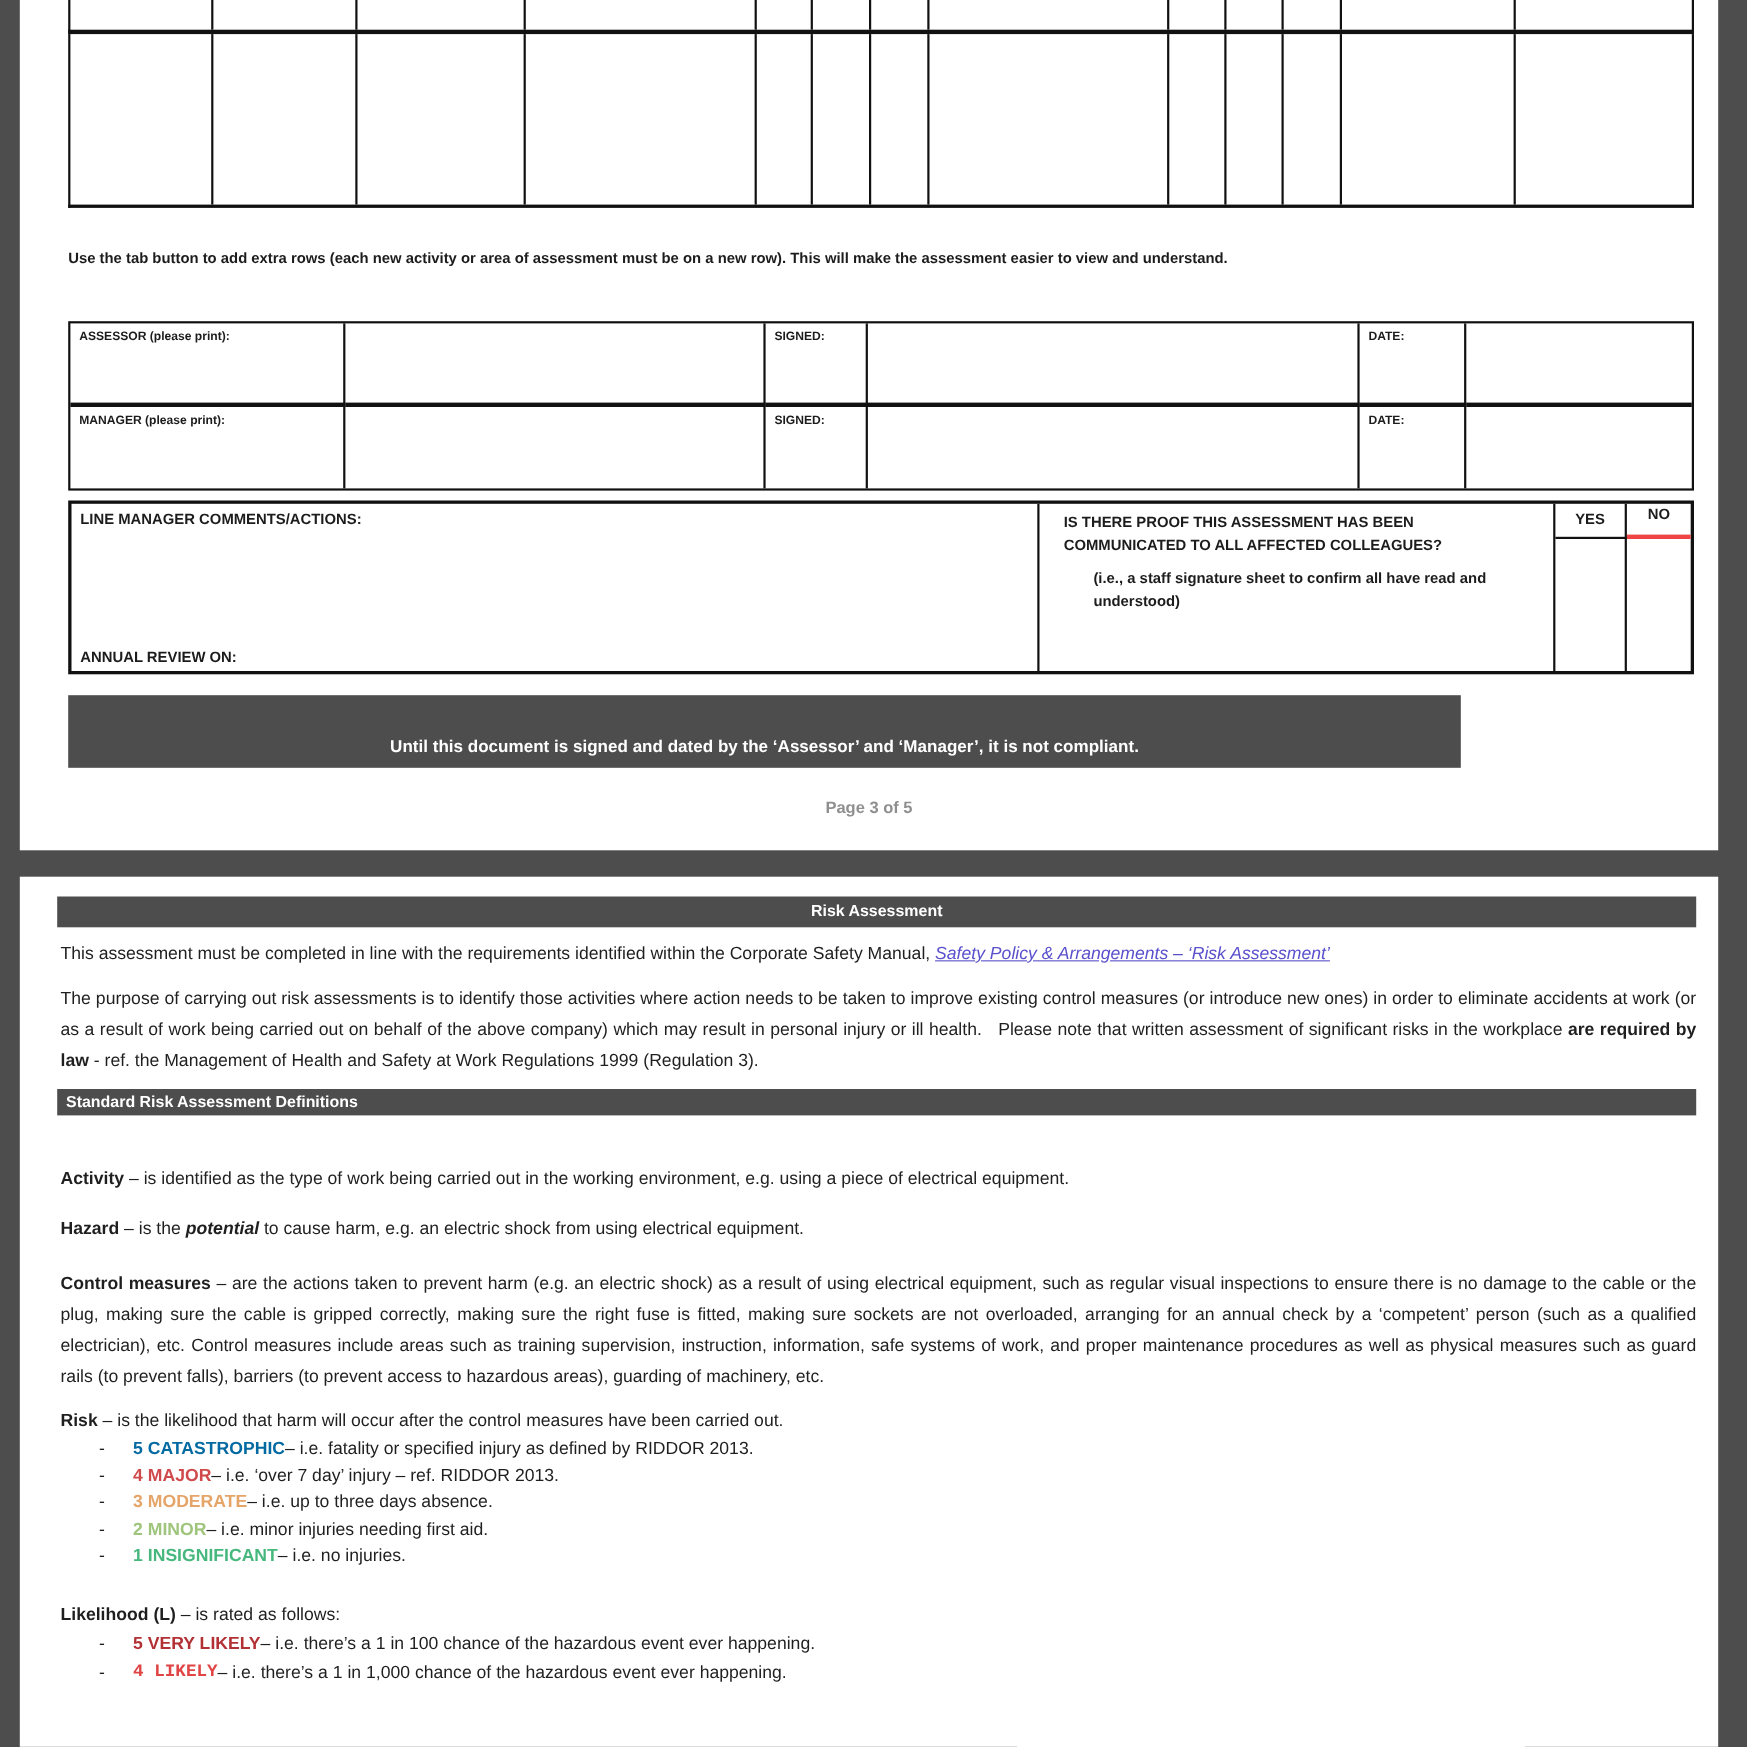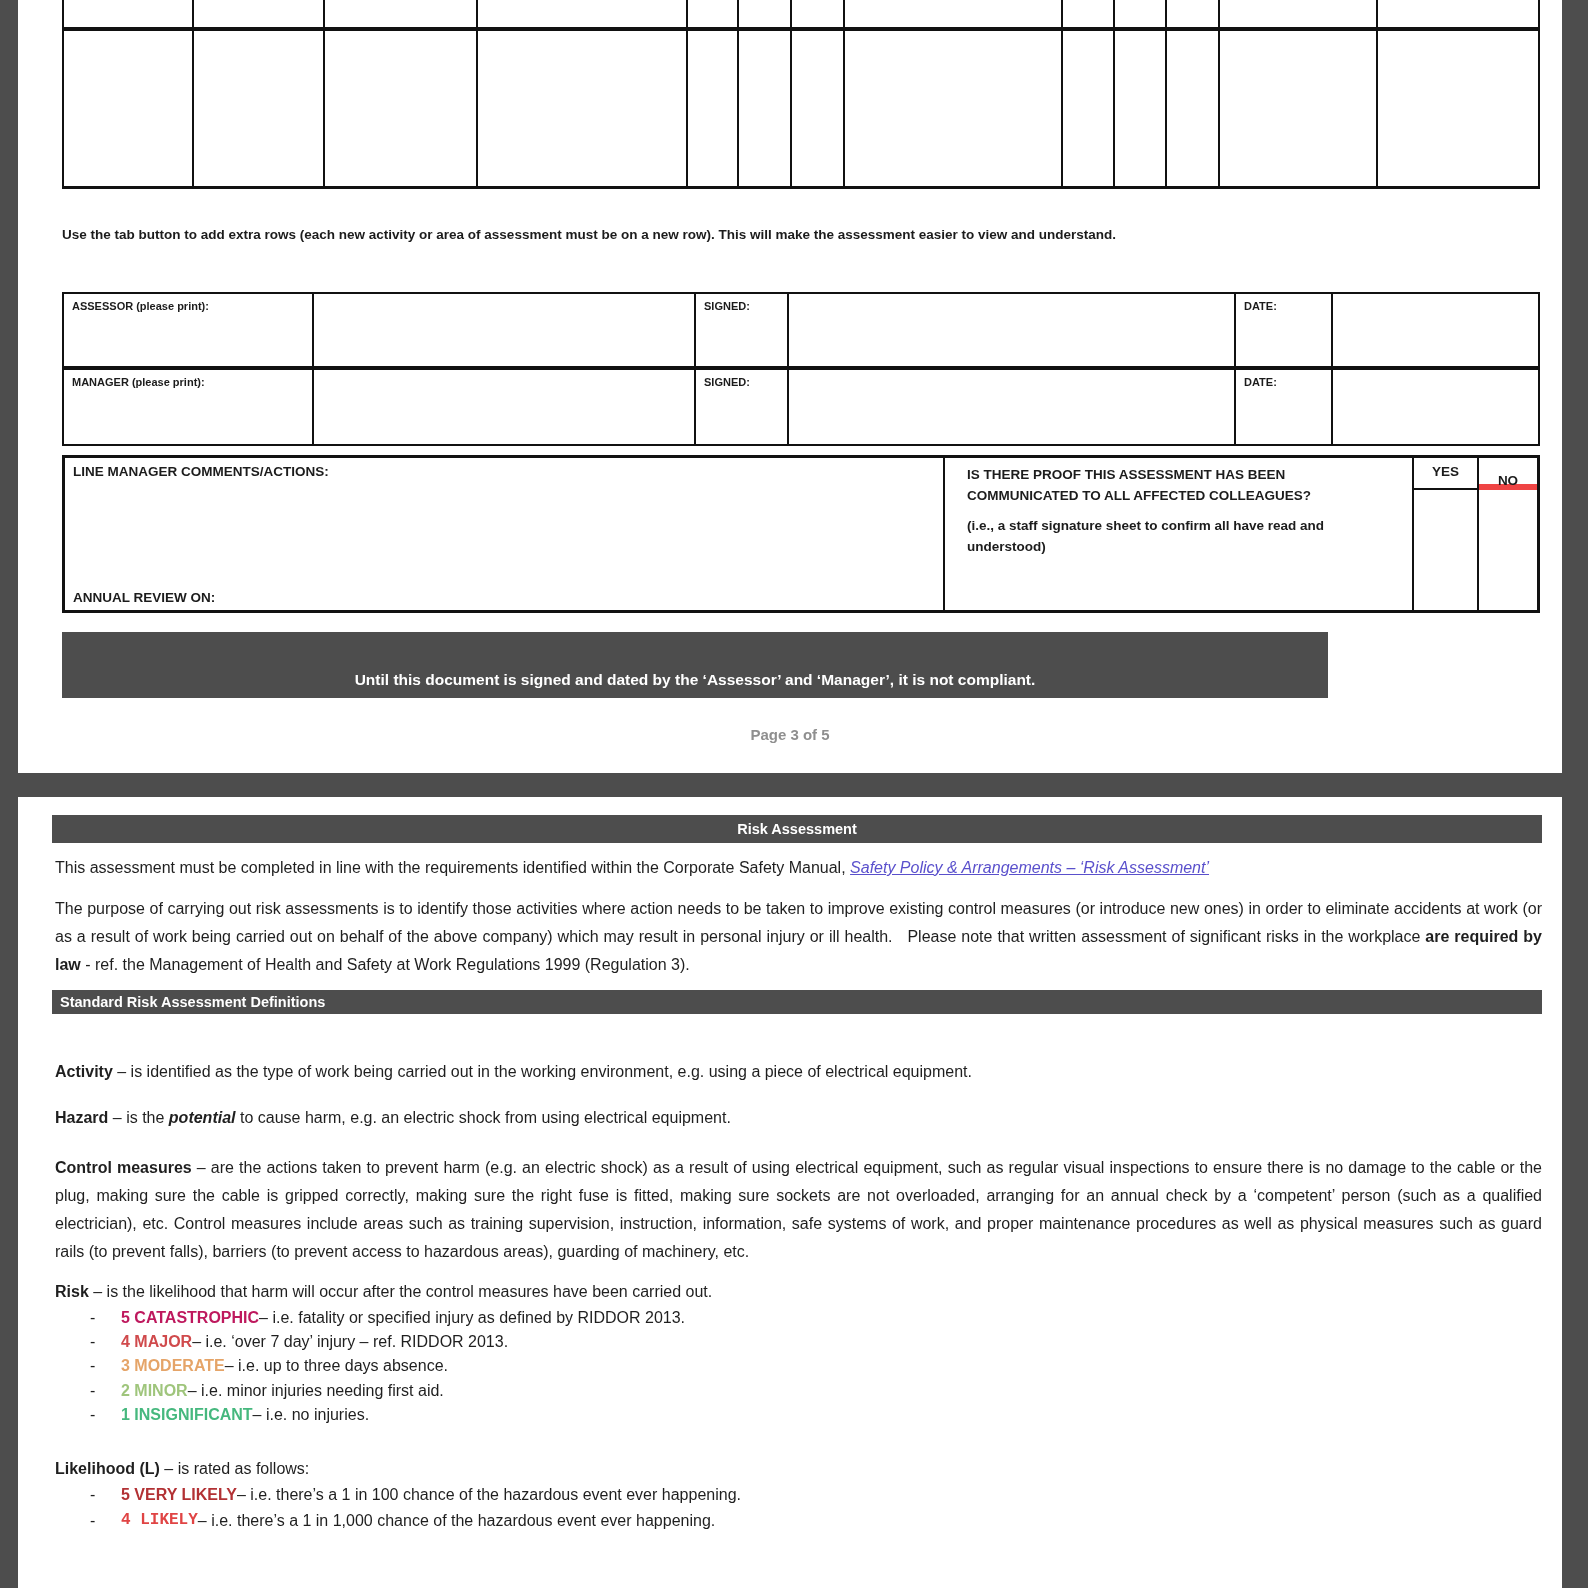--- a/index.html
+++ b/index.html
@@ -30,23 +30,23 @@
   .at .cell.lastcol{border-right:none;}
   .at .cell.r1{border-bottom:4px solid #111;}
 
   
   .ct{position:absolute;left:44px;top:455px;width:1478px;height:158px;border:3px solid #111;box-sizing:border-box;
       display:grid;grid-template-columns:880px 469px 65px 1fr;grid-template-rows:32px 1fr;}
   .ct > div{box-sizing:border-box;}
   .ct-left{grid-row:1/3;border-right:2px solid #111;position:relative;padding:6px 8px;font-size:13.5px;font-weight:bold;}
   .ct-left .annual{position:absolute;left:8px;bottom:5px;}
   .ct-mid{grid-row:1/3;border-right:2px solid #111;padding:6px 22px;font-size:13.5px;font-weight:bold;line-height:21px;}
-  .ct-mid .q2{margin-top:9px;}
+  .ct-mid .q2{margin-top:9px;margin-left:27px;}
   .ct-yh{border-right:2px solid #111;border-bottom:2px solid #111;text-align:center;font-size:13.5px;font-weight:bold;padding-top:6px;}
-  .ct-nh{border-bottom:6px solid #ef4444;text-align:center;font-size:13.5px;font-weight:bold;padding-top:15px;}
+  .ct-nh{border-bottom:4px solid #ef4444;text-align:center;font-size:13.5px;font-weight:bold;padding-top:2px;}
   .ct-yc{border-right:2px solid #111;}
 
   
   .banner{position:absolute;left:44px;top:632px;width:1266px;height:66px;background:#4d4d4d;color:#ffffff;
           display:flex;align-items:flex-end;justify-content:center;padding-bottom:9px;box-sizing:border-box;
           font-size:15.5px;font-weight:bold;}
   .pagenum{position:absolute;top:726px;left:0;width:100%;text-align:center;color:#8f8f8f;font-size:15px;font-weight:600;}
 
   
   .p4inner{position:relative;padding:18px 20px 0 34px;}
@@ -167,21 +167,21 @@
 
     <p class="def d-hazard"><b>Hazard</b><span> – is the </span><b><i>potential</i></b><span> to cause harm, e.g. an electric shock from using electrical equipment.</span></p>
 
     <p class="def d-control justify"><b>Control measures</b><span> – are the actions taken to prevent harm (e.g. an electric shock) as a result of using electrical equipment, such as regular visual inspections to ensure there is no damage to the cable or the plug, making sure the cable is gripped correctly, making sure the right fuse is fitted, making sure sockets are not overloaded, arranging for an annual check by a ‘competent’ person (such as a qualified electrician), etc. Control measures include areas such as training supervision, instruction, information, safe systems of work, and proper maintenance procedures as well as physical measures such as guard rails (to prevent falls), barriers (to prevent access to hazardous areas), guarding of machinery, etc.</span></p>
 
     <p class="def d-risk"><b>Risk</b><span> – is the likelihood that harm will occur after the control measures have been carried out.</span></p>
 
     <div class="blist" id="consequence-list">
         <div class="bullet">
           <span class="dash">-</span>
-          <span class="blabel" style="color: #be185d;">5 CATASTROPHIC</span>
+          <span class="blabel" style="color: #0369a1;">5 CATASTROPHIC</span>
           <span> – i.e. fatality or specified injury as defined by RIDDOR 2013.</span>
         </div>
         <div class="bullet">
           <span class="dash">-</span>
           <span class="blabel" style="color: rgb(208, 74, 76);">4 MAJOR</span>
           <span> – i.e. ‘over 7 day’ injury – ref. RIDDOR 2013.</span>
         </div>
         <div class="bullet">
           <span class="dash">-</span>
           <span class="blabel" style="color: rgb(229, 164, 104);">3 MODERATE</span>

